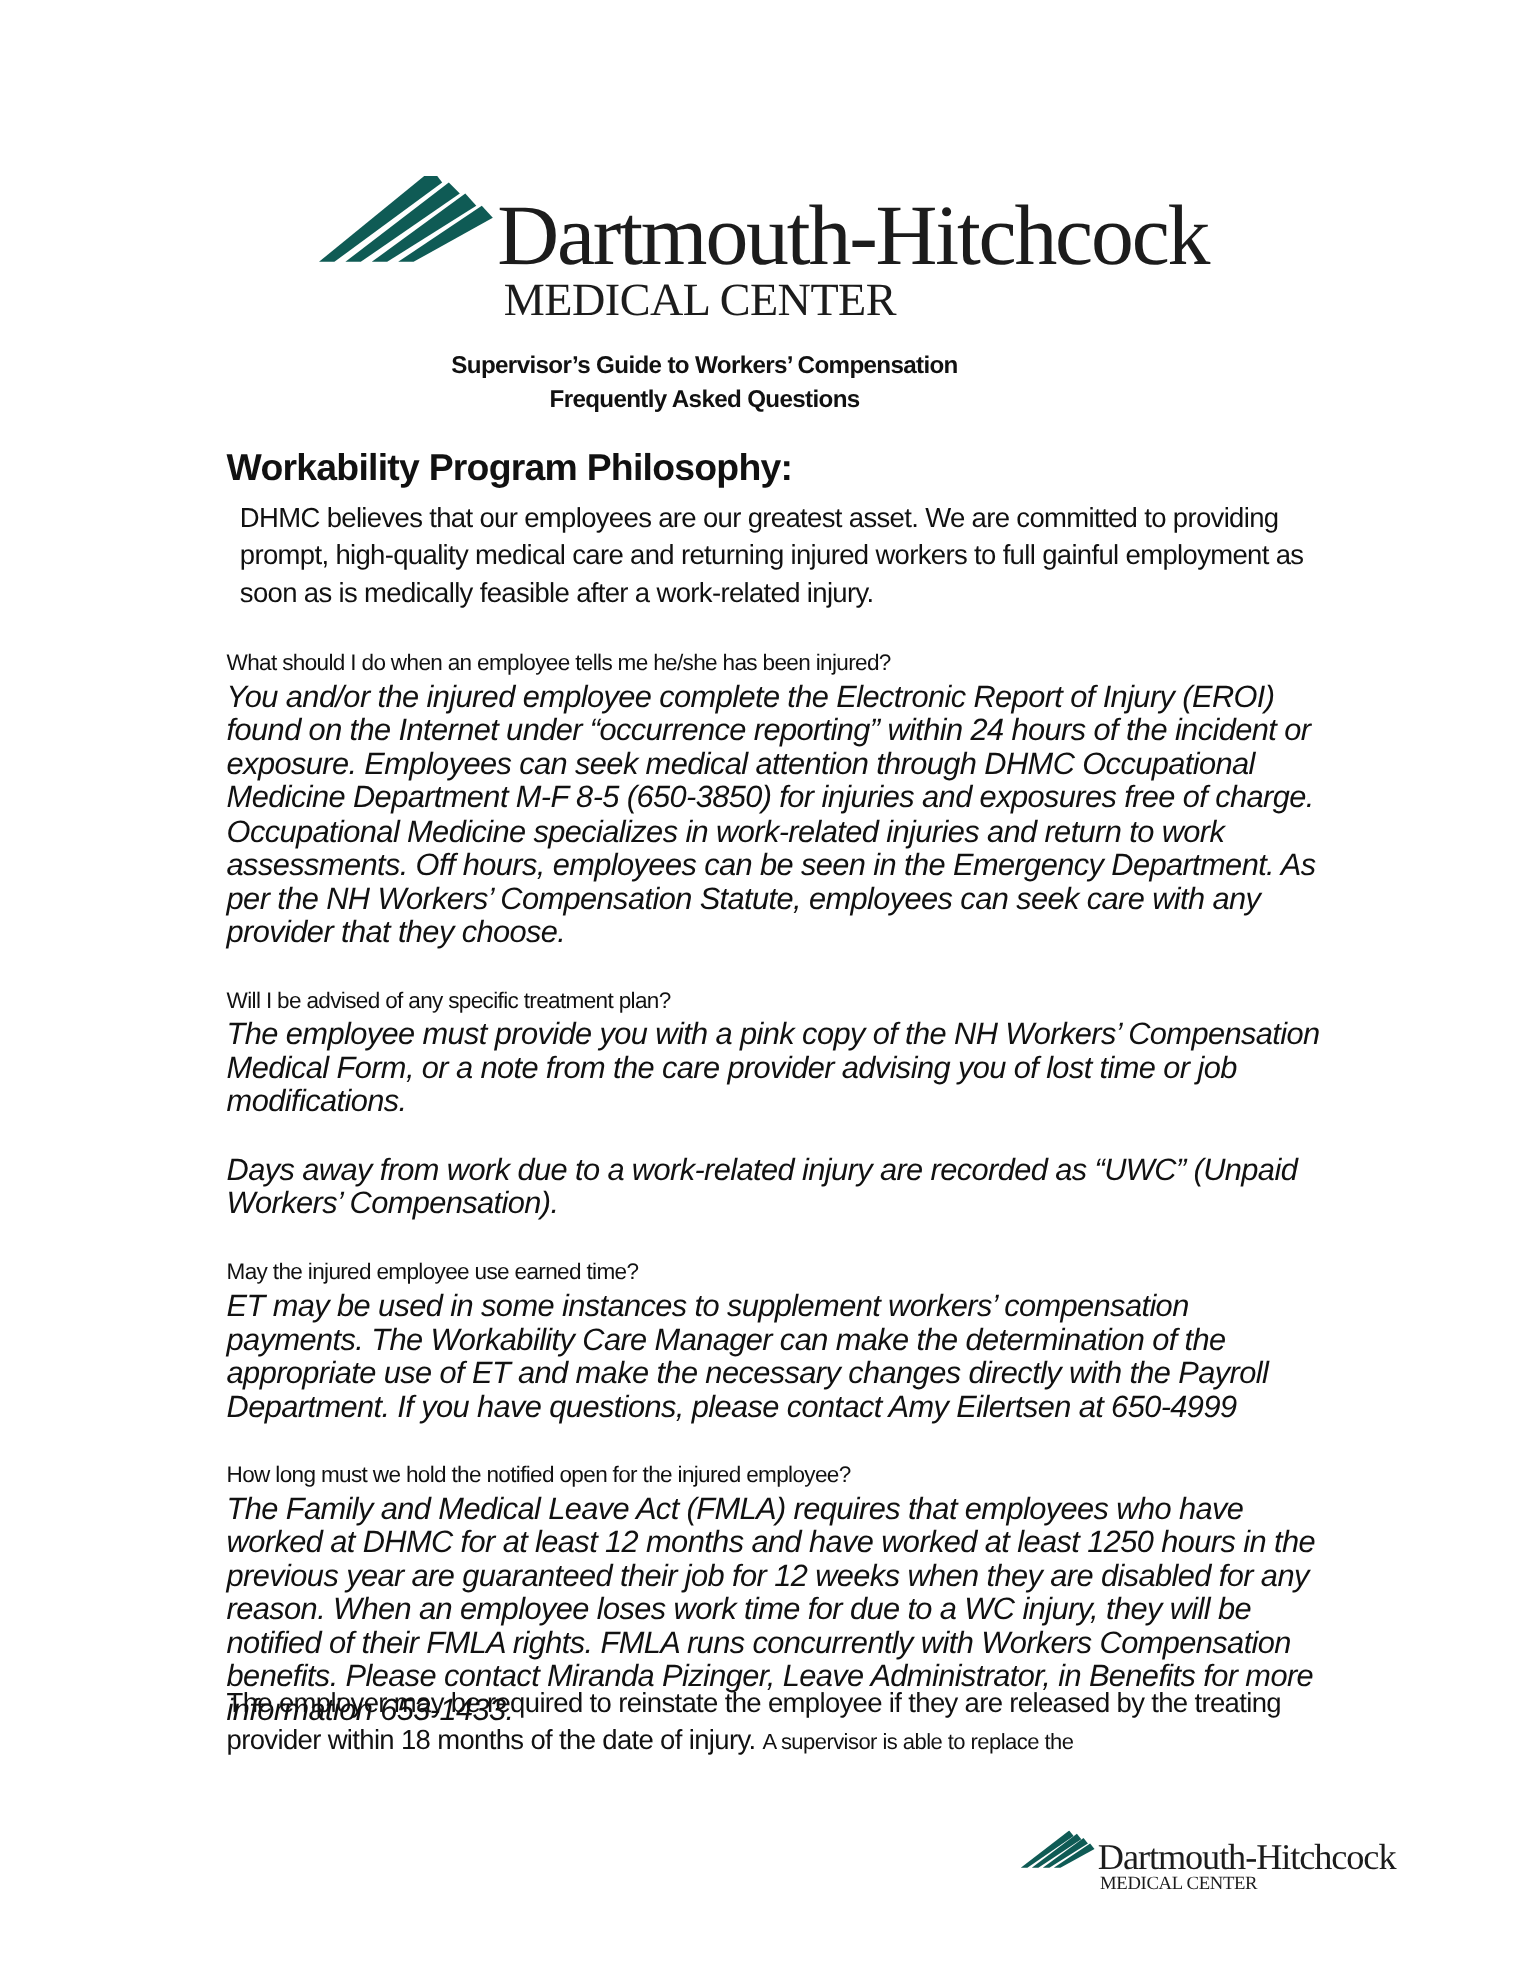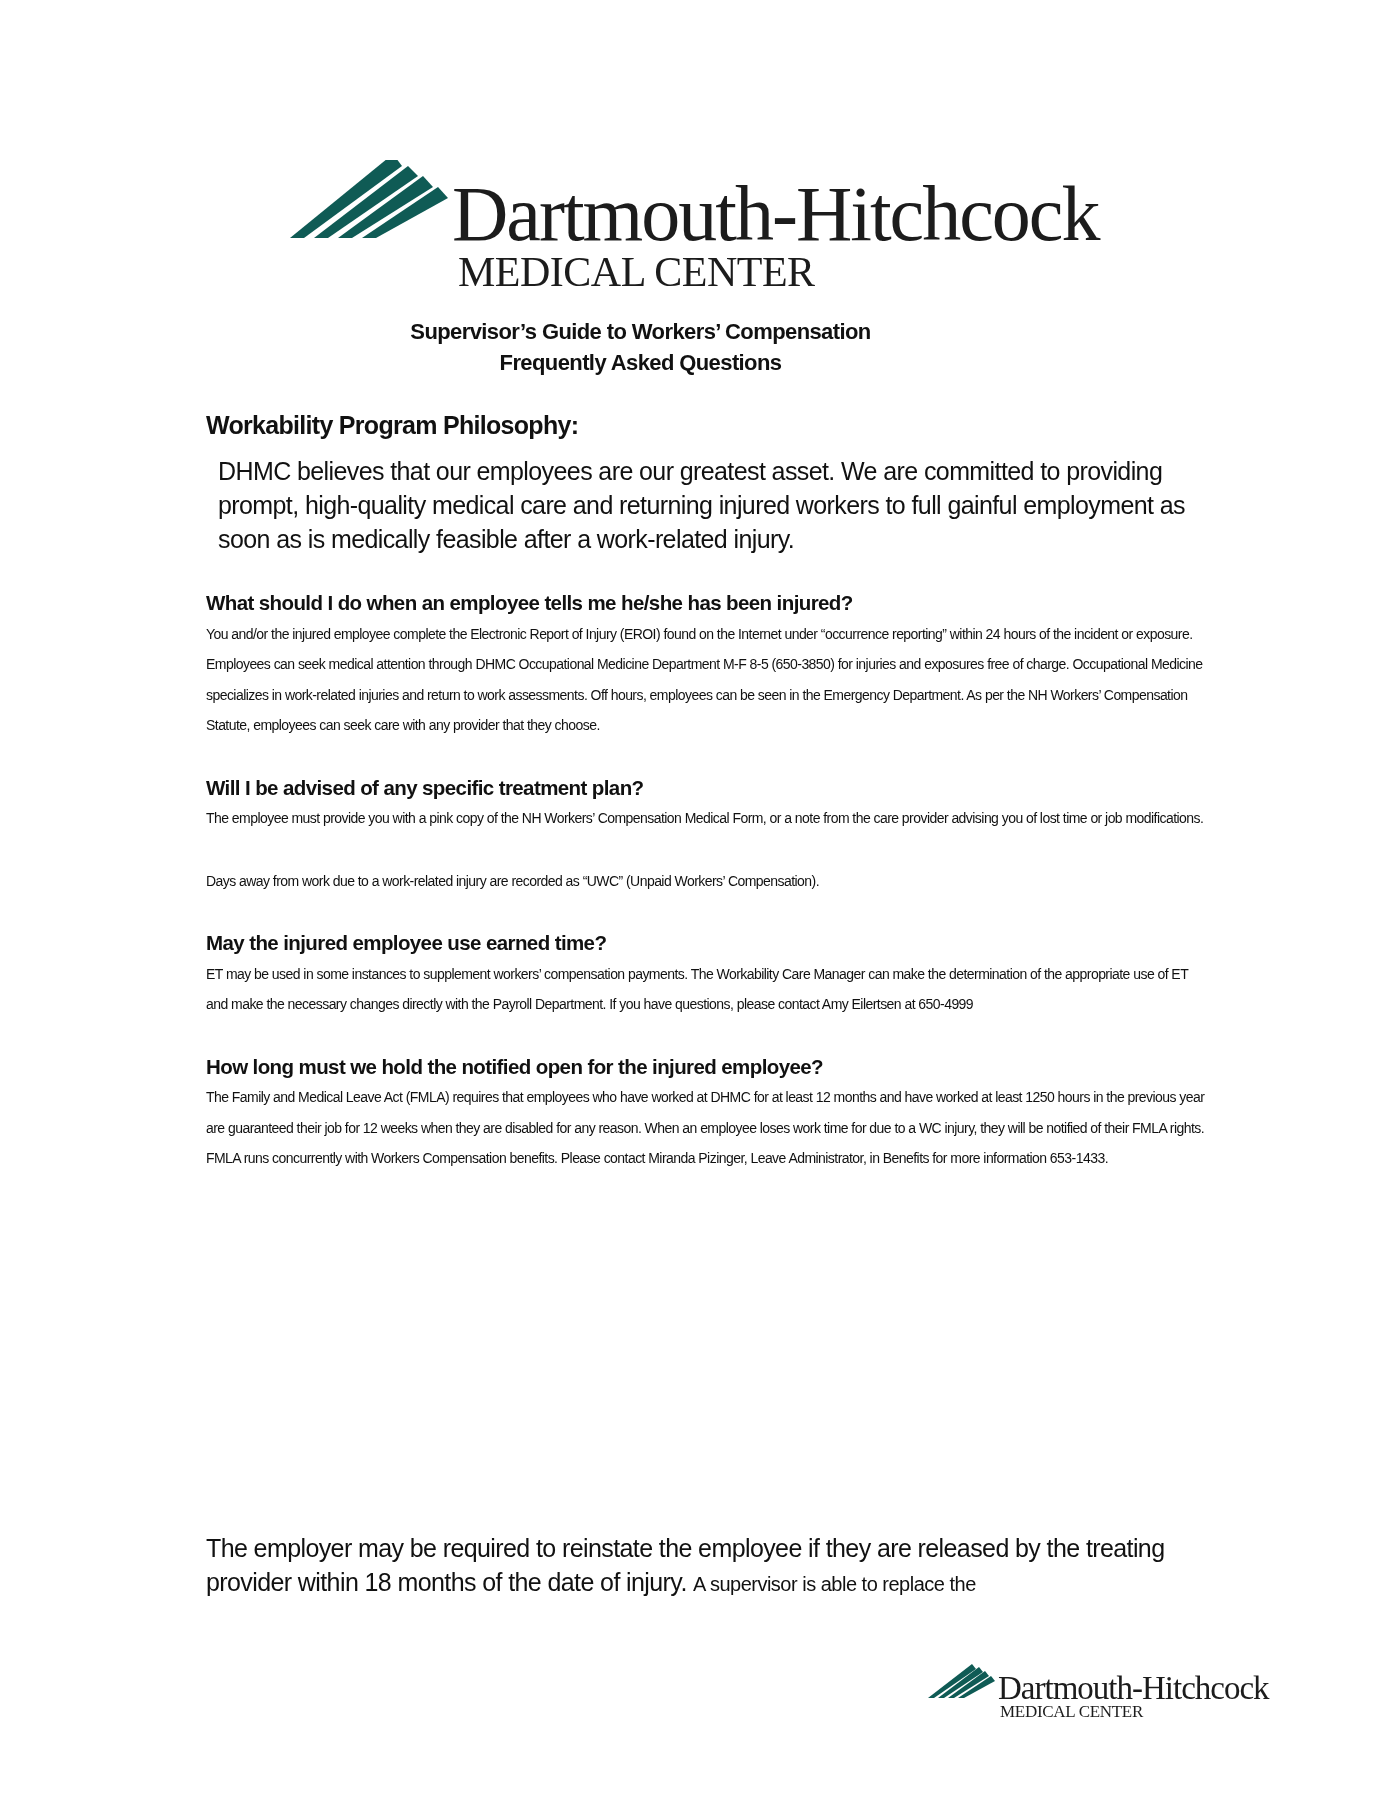--- a/index.html
+++ b/index.html
@@ -6,25 +6,25 @@
   body { width: 1391px; height: 1800px; position: relative; overflow: hidden;
          font-family: "Liberation Sans Narrow", "Liberation Sans", sans-serif; color: #111; }
   .logo-top { position: absolute; left: 290px; top: 160px; width: 830px; height: 130px; }
   .logo-bottom { position: absolute; left: 928px; top: 1664px; width: 355px; height: 56px; }
   .logo svg { display: block; }
   .logo .word1 { font-family: "Liberation Serif", serif; fill: #1c1c1c; }
   .logo .word2 { font-family: "Liberation Serif", serif; fill: #1c1c1c; }
   .title-block { position: absolute; left: 0; width: 1281px; top: 316px; text-align: center;
                  font-weight: bold; font-size: 22px; line-height: 31px; letter-spacing: -0.6px; }
   .content { position: absolute; left: 206px; top: 408px; width: 1000px; }
-  .philo-heading { font-weight: bold; font-size: 25px; line-height: 34px; letter-spacing: -0.7px; margin: 0; }
+  .philo-heading { font-weight: bold; font-size: 34px; line-height: 34px; letter-spacing: -0.7px; margin: 0; }
   .philo-body { font-size: 25px; line-height: 34px; letter-spacing: -0.6px; margin: 12px; }
   .faq { margin-top: 32px; }
-  .faq-q { font-weight: bold; font-size: 20.5px; line-height: 30.5px; letter-spacing: -0.6px; margin: 0; }
-  .faq-a { font-size: 14px; line-height: 30.5px; letter-spacing: -0.55px; margin: 0; white-space: pre-line; }
+  .faq-q { font-weight: normal; font-size: 20.5px; line-height: 30.5px; letter-spacing: -0.6px; margin: 0; }
+  .faq-a { font-size: 28px; line-height: 30.5px; letter-spacing: -0.55px; margin: 0; white-space: pre-line; font-style: italic; }
   .closing { position: absolute; left: 206px; top: 1531px; width: 1020px;
              font-size: 25px; line-height: 34px; letter-spacing: -0.6px; }
   .closing .small { font-size: 20px; letter-spacing: -0.5px; }
 </style>
 </head>
 <body>
 
 <div class="logo logo-top">
   <svg width="830" height="130" viewBox="0 0 830 130">
     <g fill="#0f5b55">

